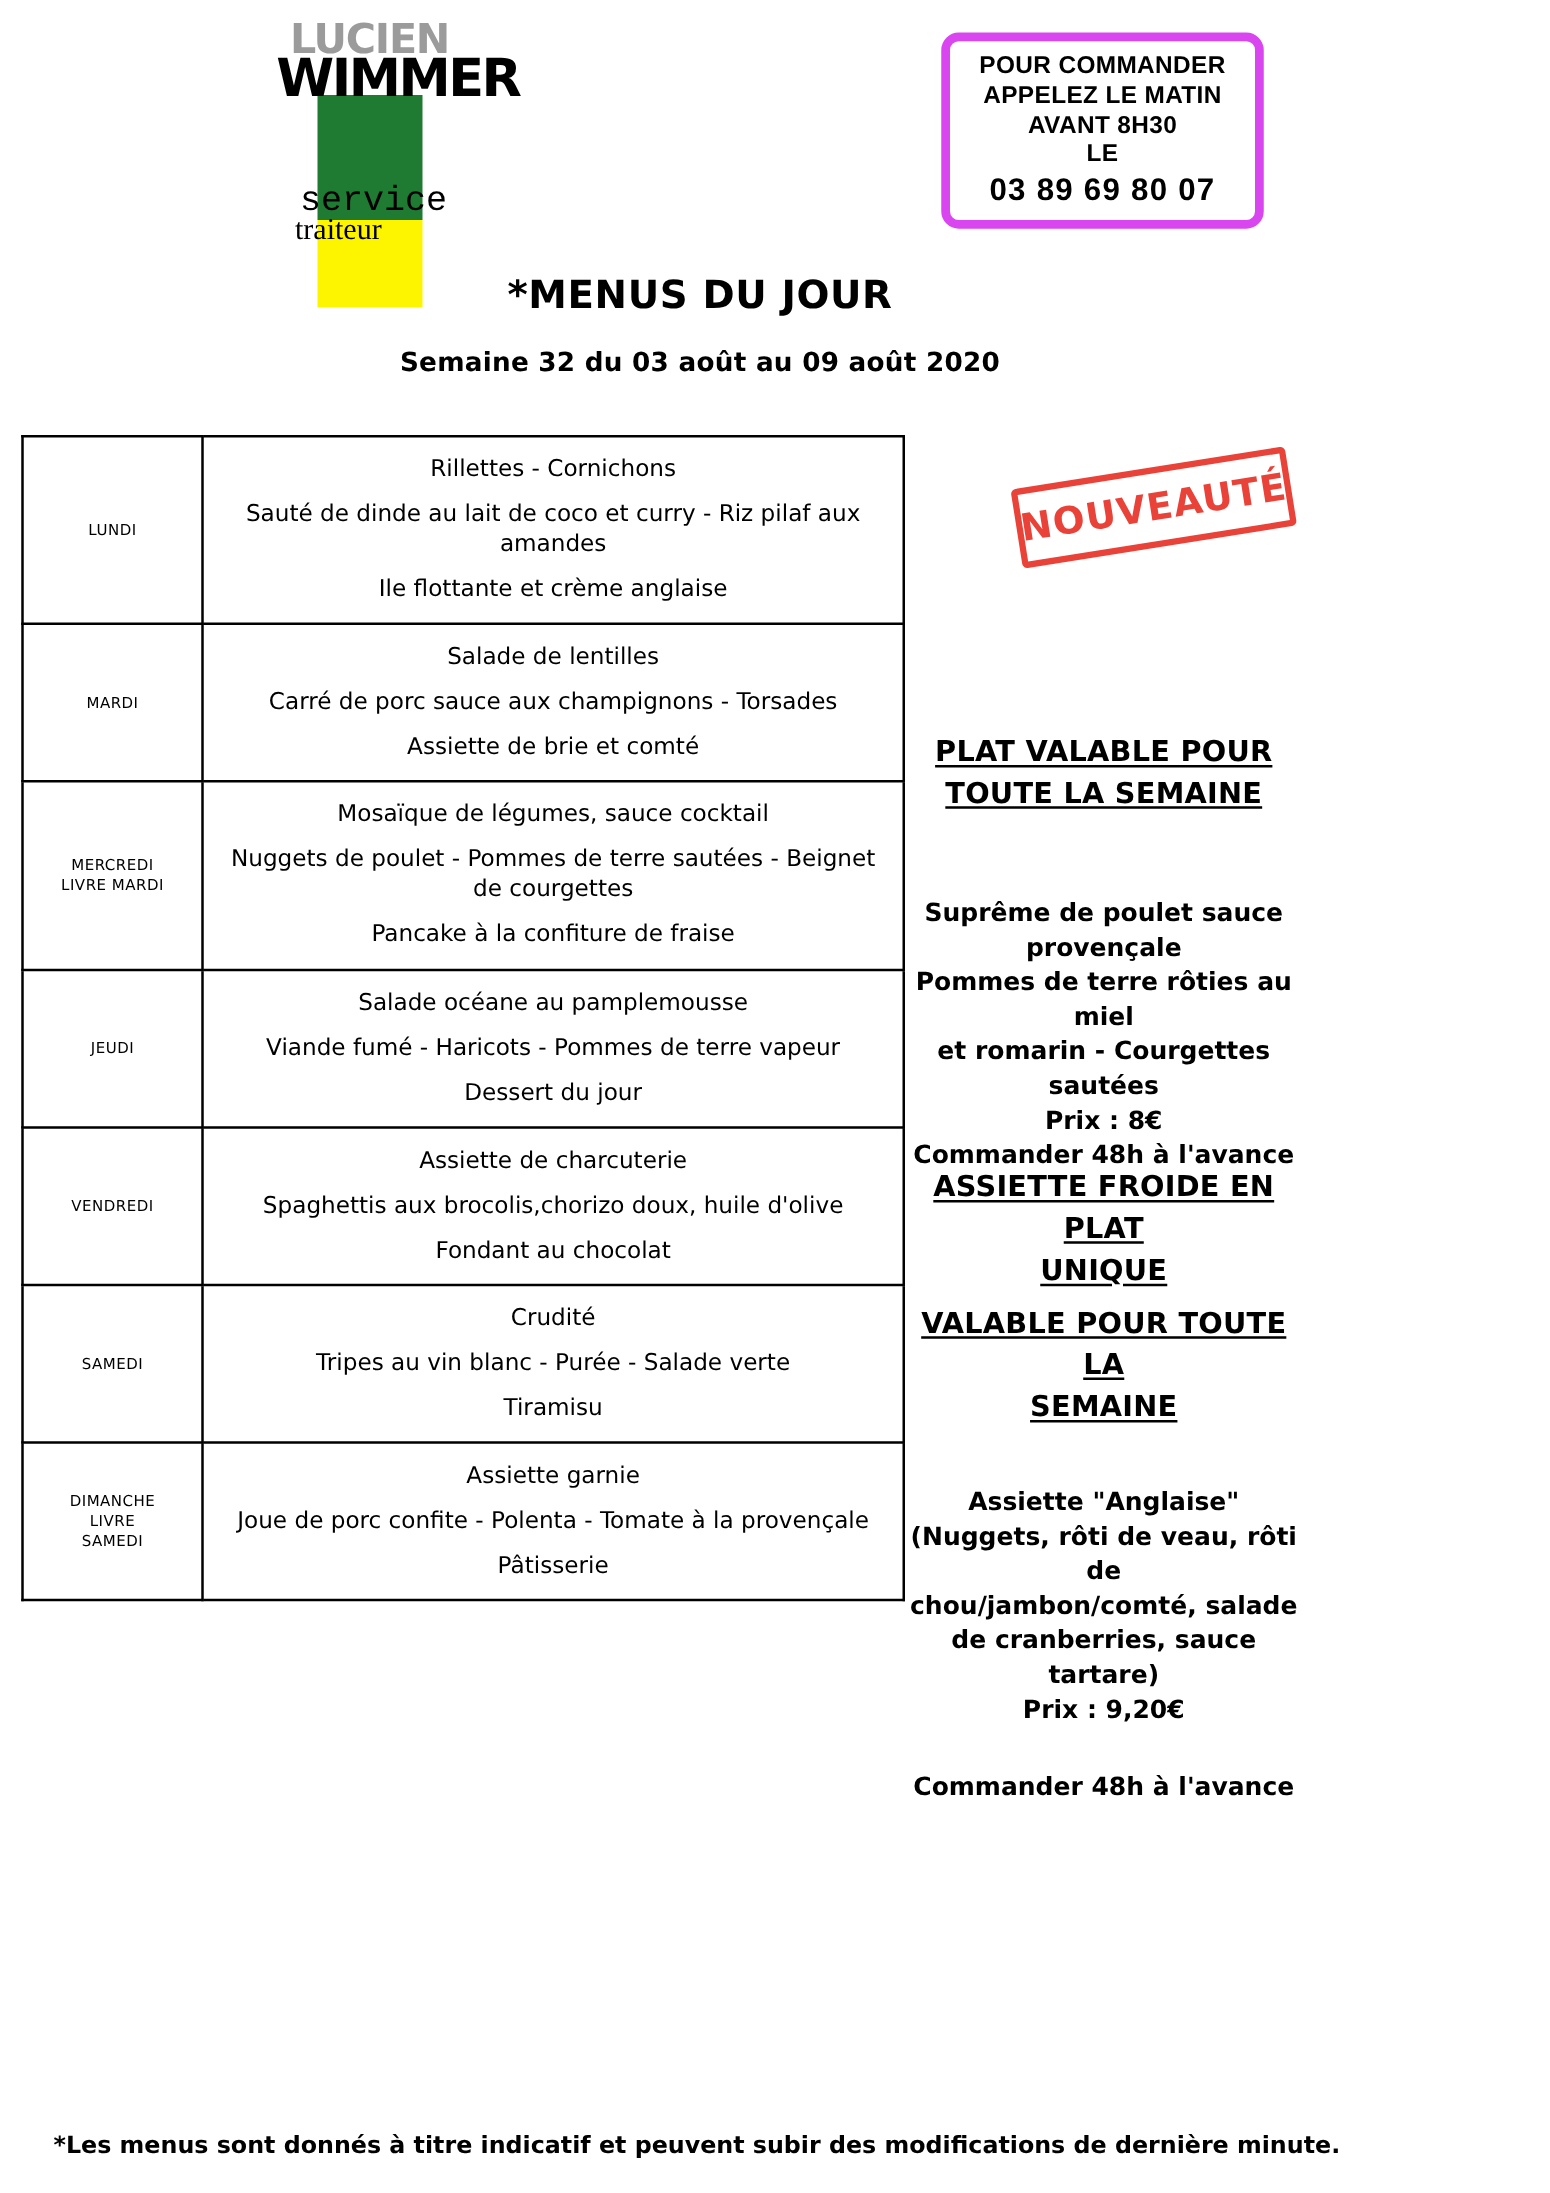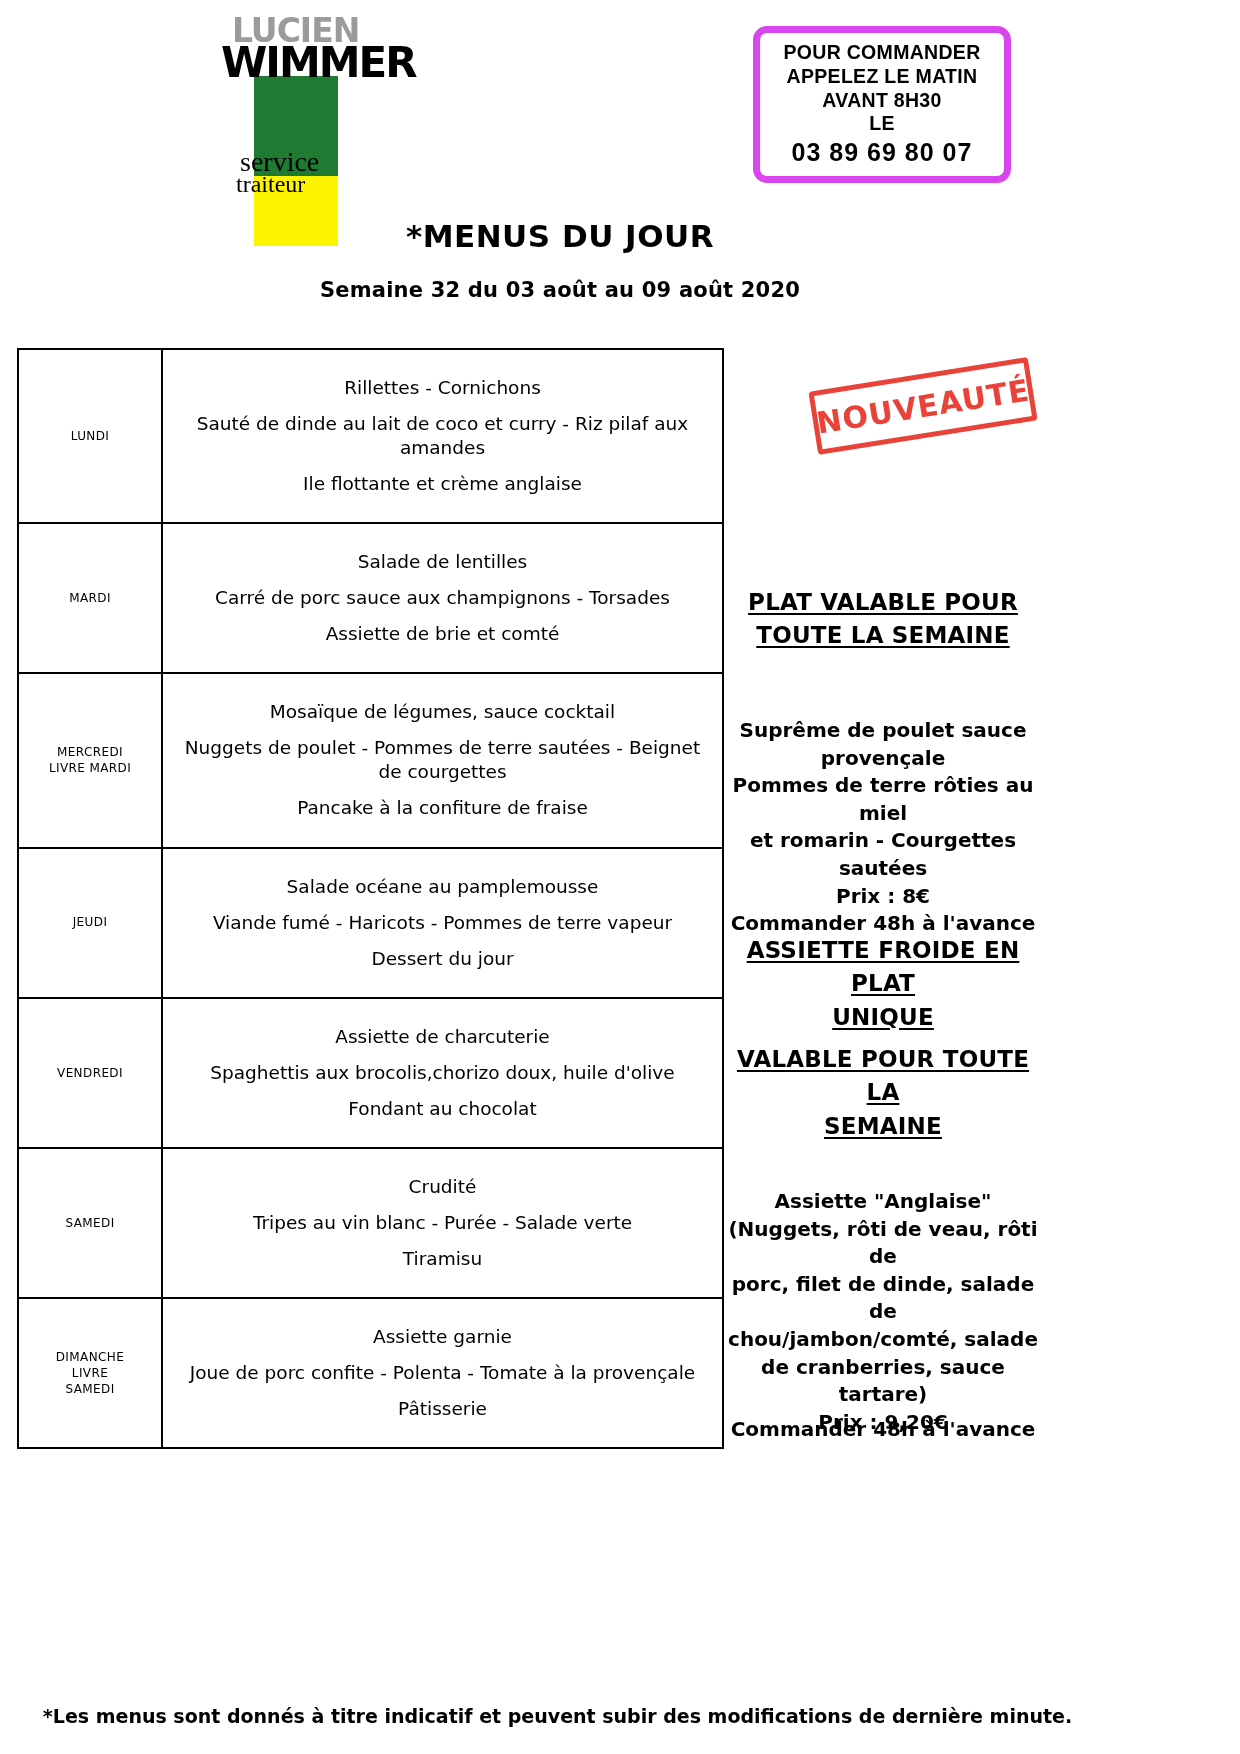--- a/index.html
+++ b/index.html
@@ -59,21 +59,21 @@
     font-weight: bold;
     font-size: 42px;
     letter-spacing: -2px;
     color: #000000;
     line-height: 1;
   }
   #logo .service {
     position: absolute;
     left: 18px;
     top: 133px;
-    font-family: Liberation Serif, serif;
+    font-family: Liberation Mono, monospace;
     font-size: 28px;
     color: #000000;
     line-height: 1.05;
   }
   #logo .traiteur {
     position: absolute;
     left: 14px;
     top: 158px;
     font-family: "Liberation Serif", serif;
     font-size: 24px;
@@ -145,21 +145,21 @@
   #menu-table td.day {
     width: 138px;
     text-align: center;
     font-family: "DejaVu Sans", sans-serif;
     font-size: 12px;
     line-height: 1.35;
     letter-spacing: 0.4px;
     padding: 2px 2px;
   }
   #menu-table td.dishes {
-    padding: 20px 10px;
+    padding: 8px 10px;
     margin-left: 40px;
   }
   #menu-table .dish {
     text-align: center;
     font-family: "DejaVu Sans", sans-serif;
     font-size: 18.5px;
     line-height: 1.3;
     padding: 6px 0;
   }
 
@@ -358,21 +358,20 @@
 </div>
 
 <div class="side-block side-heading" id="side-heading-3">
   <div><span class="u">VALABLE POUR TOUTE LA</span></div>
   <div><span class="u">SEMAINE</span></div>
 </div>
 
 <div class="side-block side-body" id="side-body-2">
   <div>Assiette  "Anglaise"</div>
   <div>(Nuggets, rôti de veau, rôti de</div>
-  <div>porc, filet de dinde, salade de</div>
   <div>chou/jambon/comté, salade</div>
   <div>de cranberries, sauce tartare)</div>
   <div>Prix : 9,20€</div>
 </div>
 
 <div class="side-block side-body" id="side-body-3">
   <div>Commander 48h à l'avance</div>
 </div>
 
 <div id="footnote">*Les menus sont donnés à titre indicatif et peuvent subir des modifications de dernière minute.</div>

